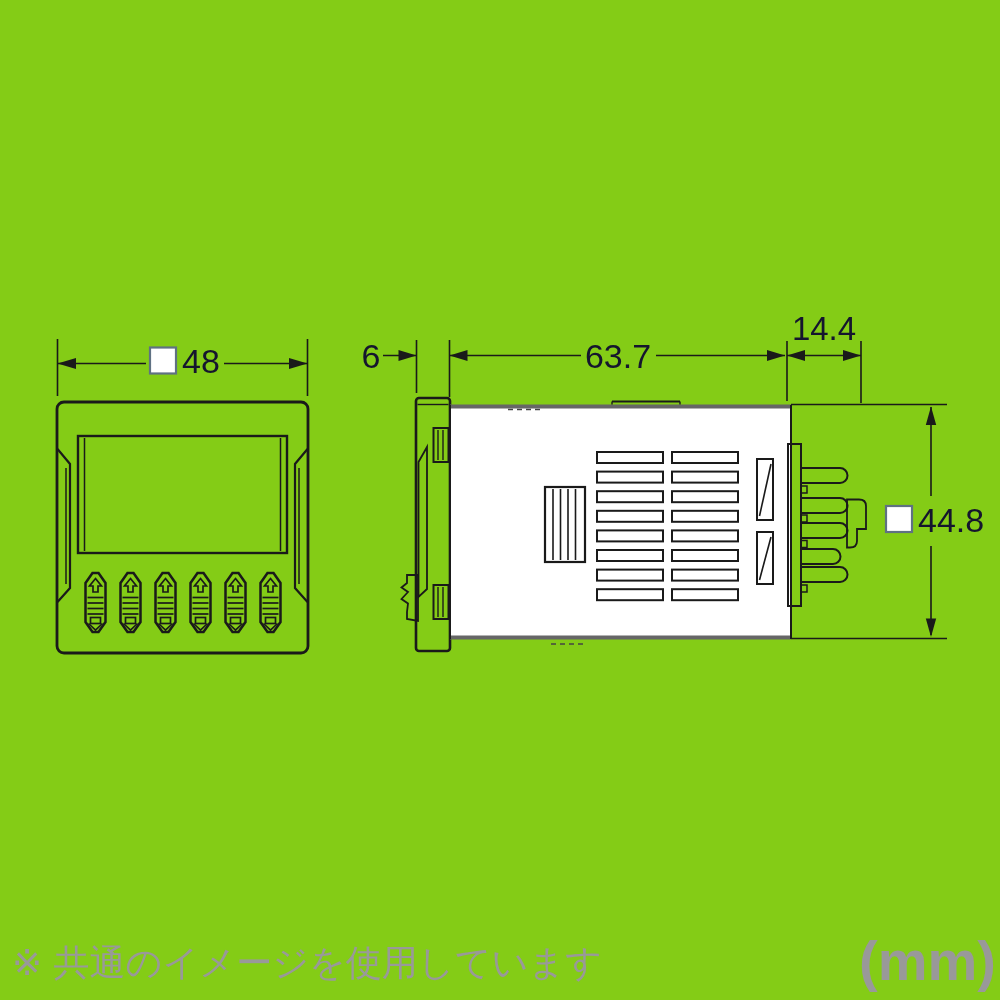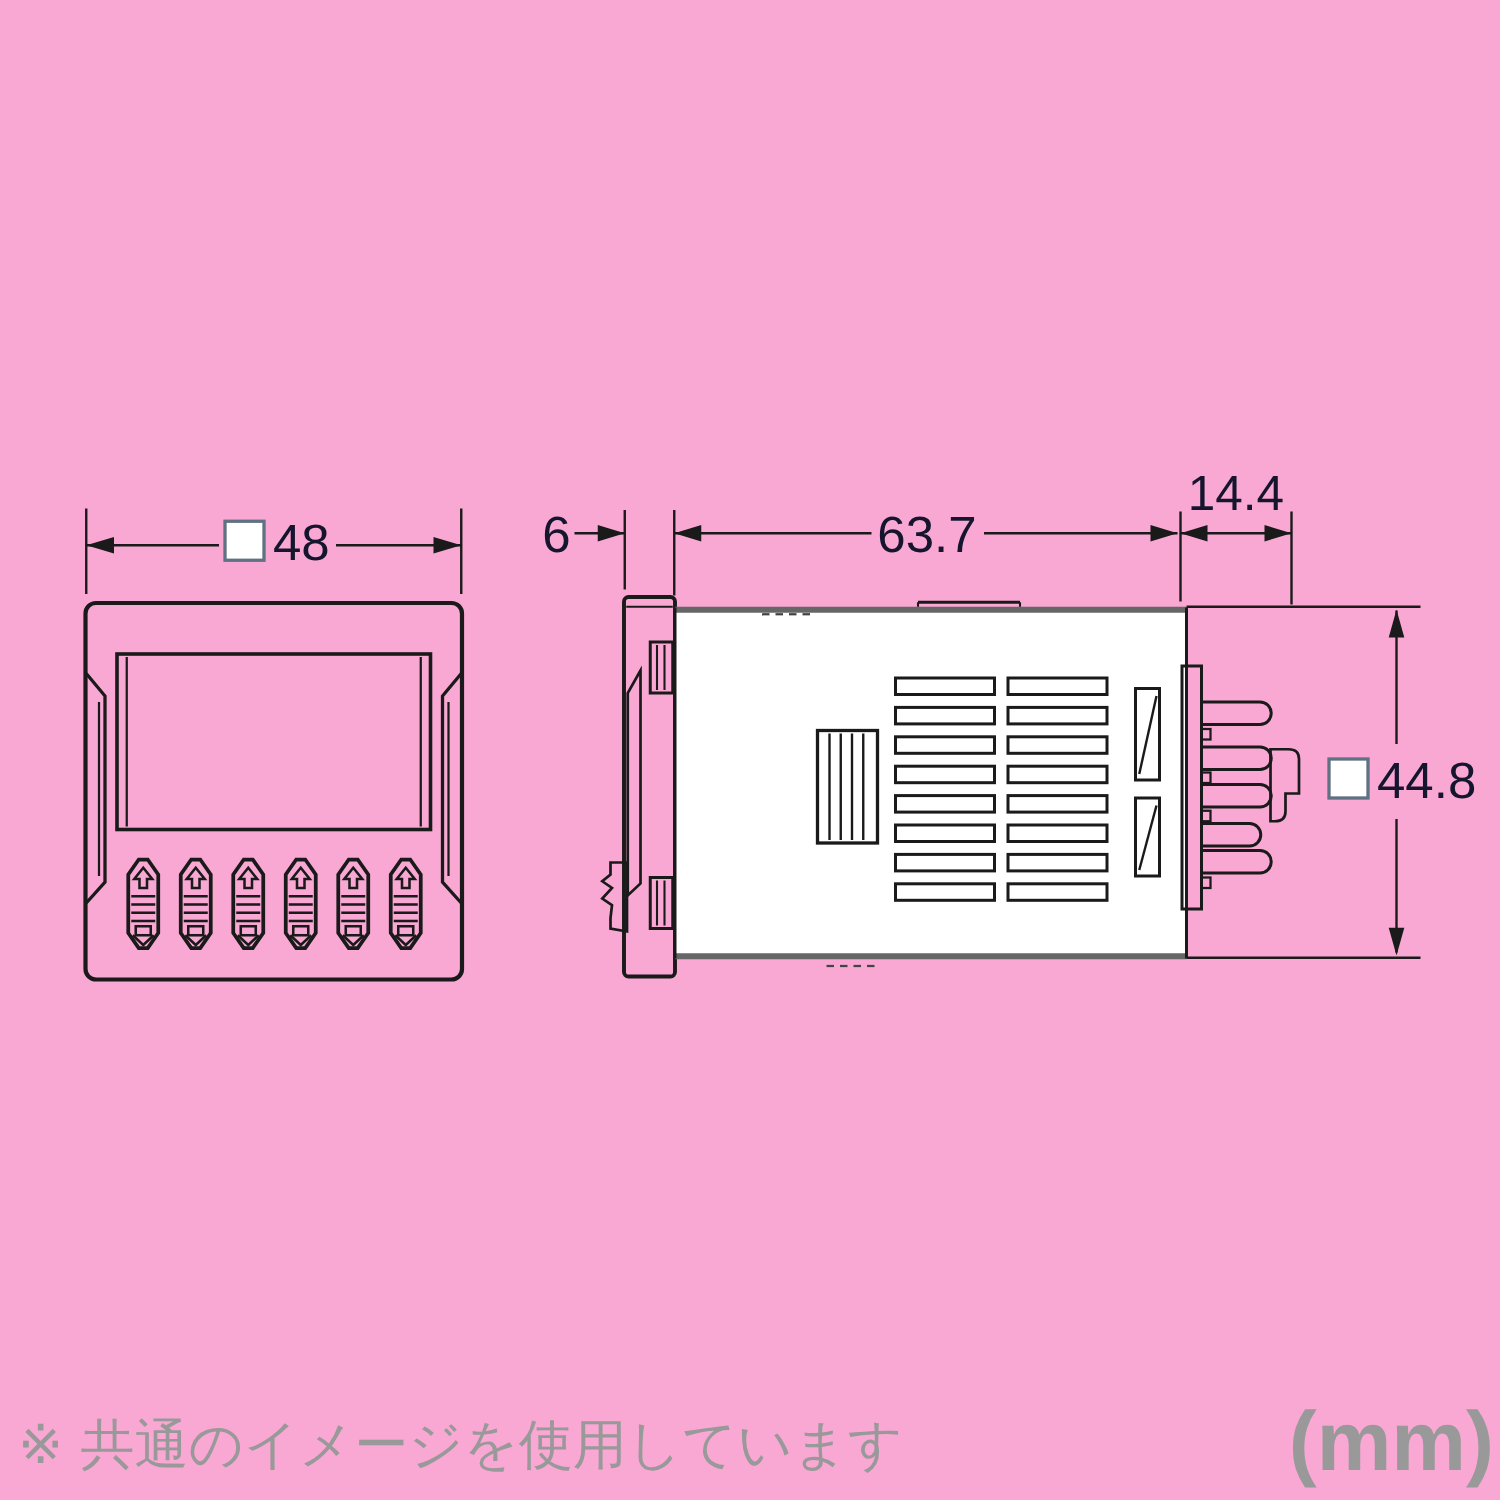--- a/index.html
+++ b/index.html
@@ -1,16 +1,16 @@
 <!DOCTYPE html>
 <html><head>
 <meta charset="utf-8">
 <style>
   html,body{margin:0;padding:0;background:#ffffff;}
-  .stage{width:1000px;height:1000px;position:relative;background:#f9a8d4;overflow:hidden;}
+  .stage{width:1000px;height:1000px;position:relative;background:#84cc16;overflow:hidden;}
   svg{display:block;}
   .dim-text{font-family:"Liberation Sans","DejaVu Sans",sans-serif;fill:#15152e;font-size:34px;}
   .dim-text-48{font-family:"Liberation Sans","DejaVu Sans",sans-serif;fill:#15152e;font-size:34px;}
   .note-text{font-family:"DejaVu Sans","Liberation Sans",sans-serif;fill:#999999;font-size:36px;}
   .unit-text{font-family:"Liberation Sans","DejaVu Sans",sans-serif;fill:#999999;font-size:56px;font-weight:bold;}
   .ln{stroke:#1a1a1a;fill:none;}
   .dimln{stroke:#1a1a1a;stroke-width:1.6;fill:none;}
   .arrow{fill:#1a1a1a;stroke:none;}
   .sq{fill:#ffffff;stroke:#5f7183;stroke-width:2.2;}
 </style>

